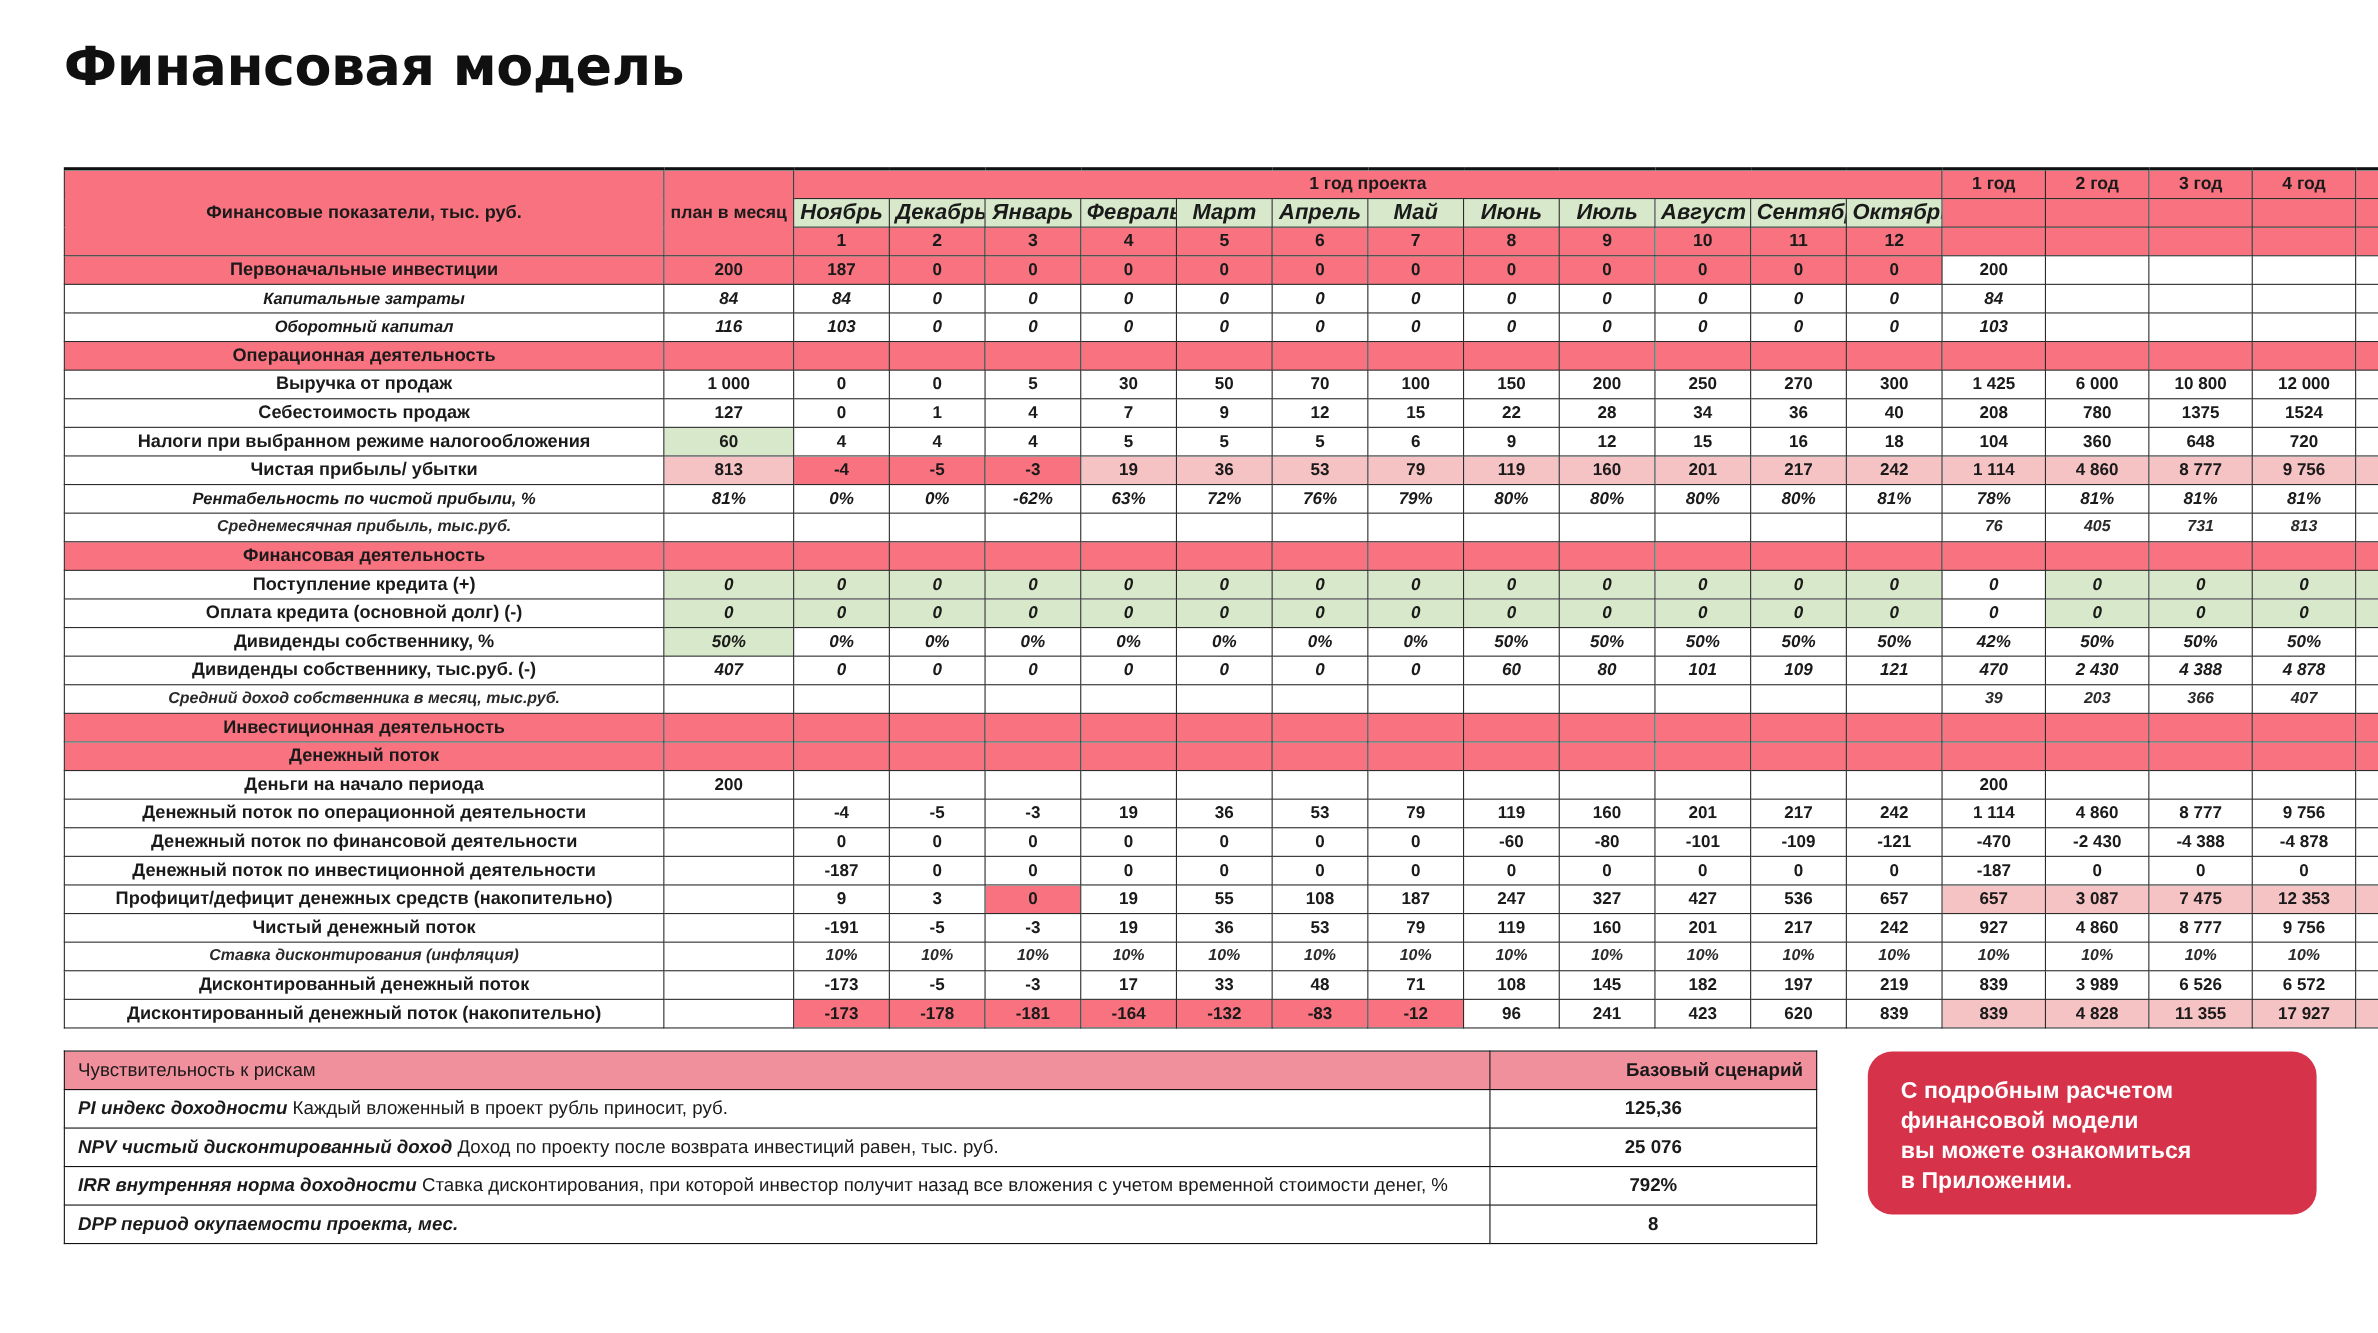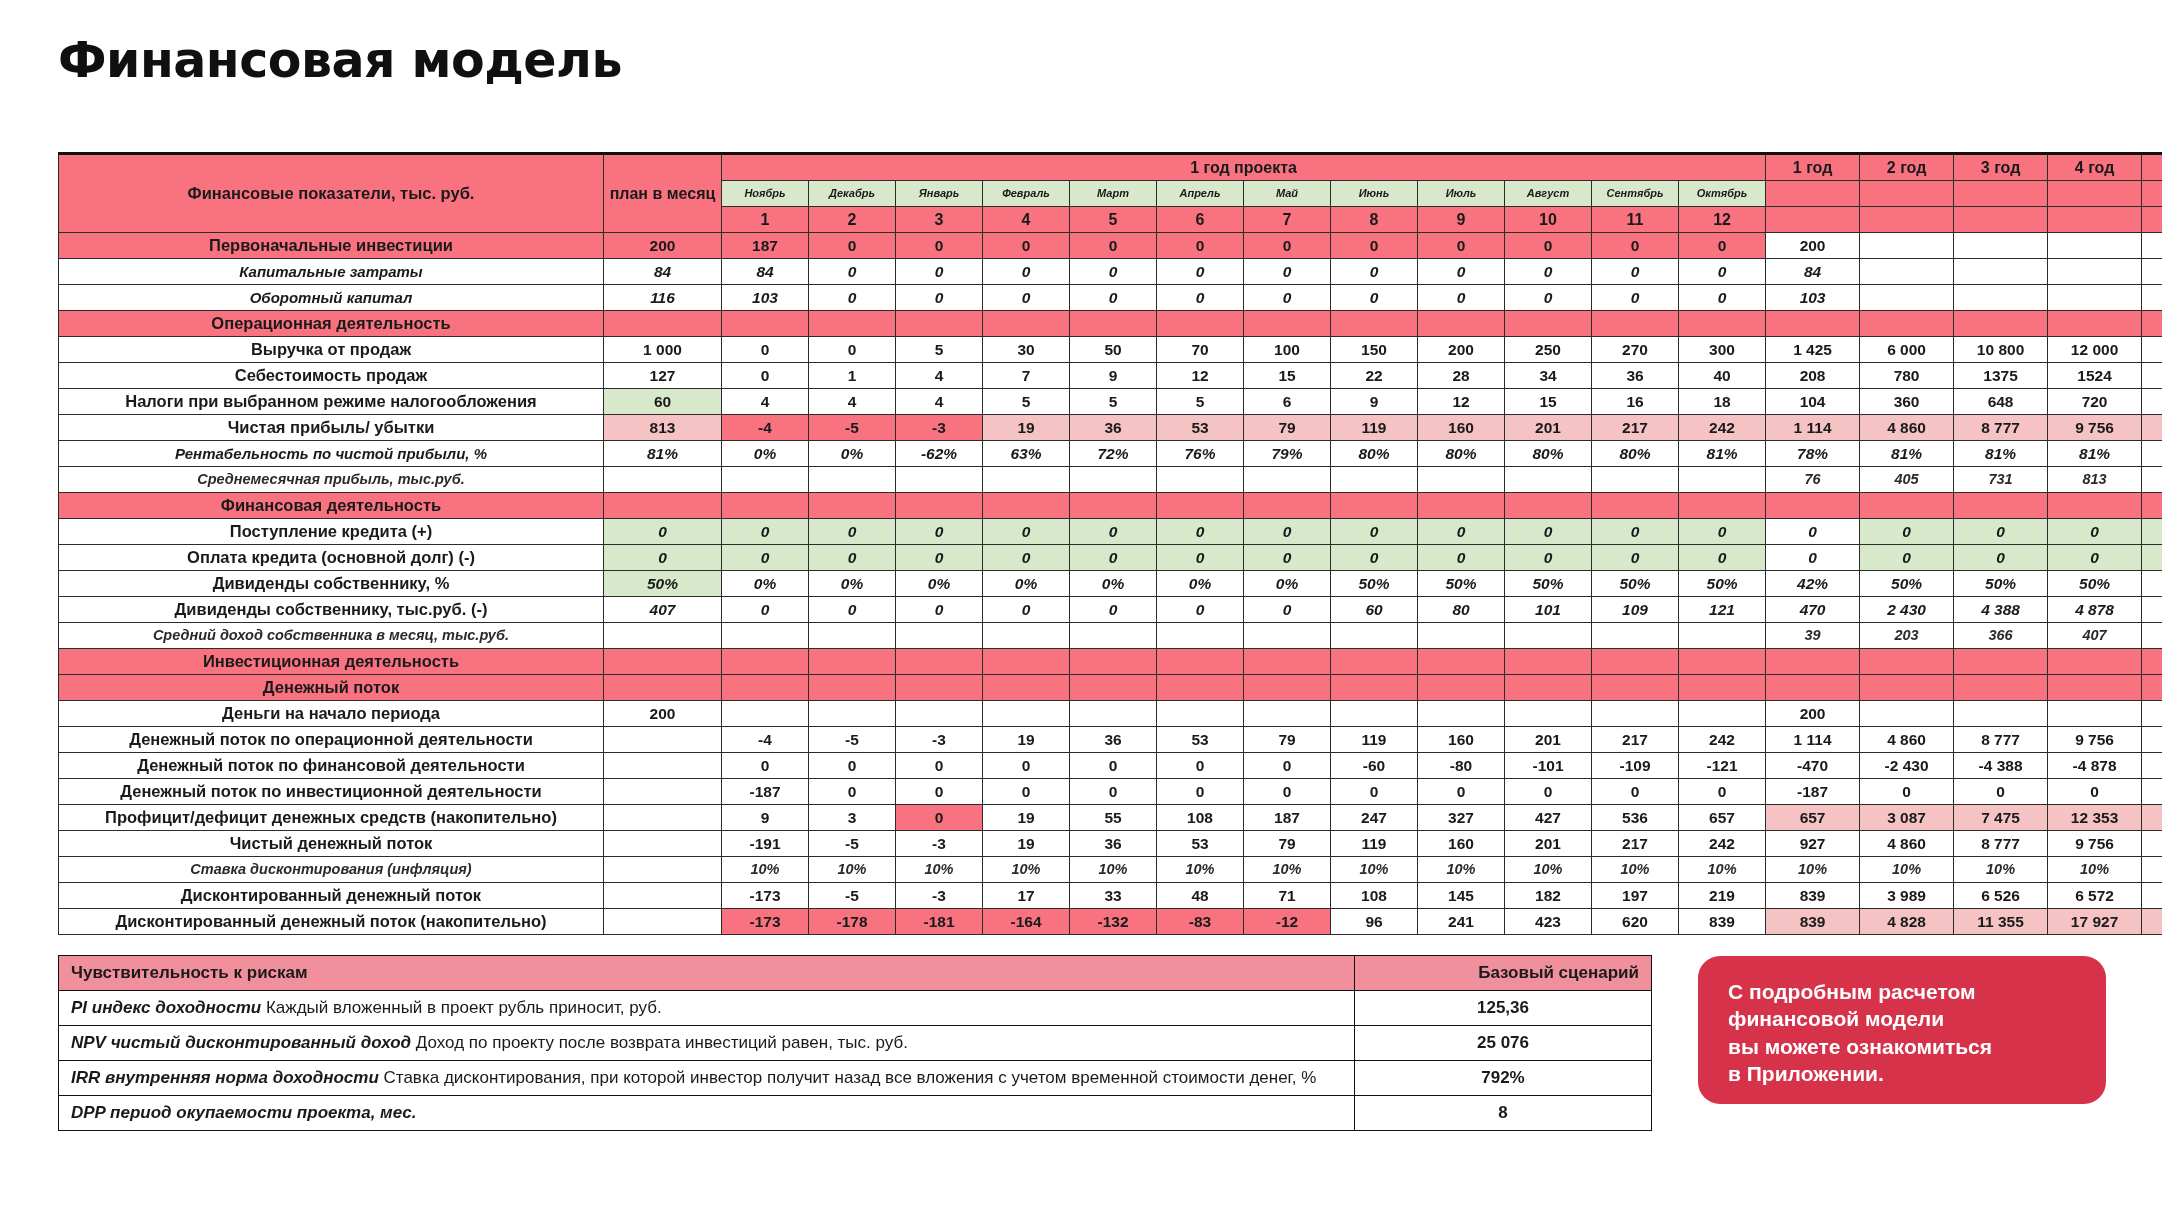--- a/index.html
+++ b/index.html
@@ -42,33 +42,33 @@
   .lbl-sub2{text-align:right;padding-right:7px;font-style:italic;font-weight:normal;font-size:14.5px;color:#2a2a2a;}
   .ital{font-style:italic;font-weight:bold;}
   .ital-n{font-style:italic;font-weight:normal;font-size:14.5px;color:#2a2a2a;}
 
   
   .tb-thick td{border-top:3px solid #111;}
   .bb-thick td{border-bottom:3px solid #111;}
   tr.hdr-top td{border-top:3px solid #111;}
 
   .hdr-yearspan{background:#f8727f;font-weight:bold;font-size:16px;}
-  .hdr-month{background:#d8e9cb;font-style:italic;font-weight:bold;font-size:11px;}
+  .hdr-month{background:#d8e9cb;font-style:italic;font-weight:bold;font-size:20px;}
   .hdr-num{background:#f8727f;font-weight:bold;font-size:16px;}
   .hdr-yr{background:#f8727f;font-weight:bold;font-size:16px;}
   .hdr-title{background:#f8727f;text-align:left;padding-left:9px;font-weight:bold;font-size:16.5px;}
   .hdr-plan{background:#f8727f;font-weight:bold;font-size:16px;}
 
   
   #risk-wrap{position:absolute;left:58px;top:955px;width:1593px;}
   table.risk{border-collapse:collapse;table-layout:fixed;width:1593px;}
   table.risk td{border:1.6px solid #111;padding:7px 12px;font-size:17px;vertical-align:middle;}
   col.r-text{width:1296px;}
   col.r-val{width:297px;}
-  .risk-hdr{background:#f0909c;font-weight:bold;}
+  .risk-hdr{background:#f0909c;font-weight:normal;}
   .risk-hdr-val{background:#f0909c;font-weight:bold;text-align:right;}
   .risk-val{text-align:center;font-weight:bold;font-size:19px;}
   .risk-lead{font-weight:bold;font-style:italic;}
   .risk-rest{font-weight:normal;}
 
   
   #callout{
     position:absolute;left:1698px;top:956px;width:408px;height:148px;
     background:#d6334b;border-radius:22px;color:#fff;
     padding:22px 26px 0 30px;box-sizing:border-box;

